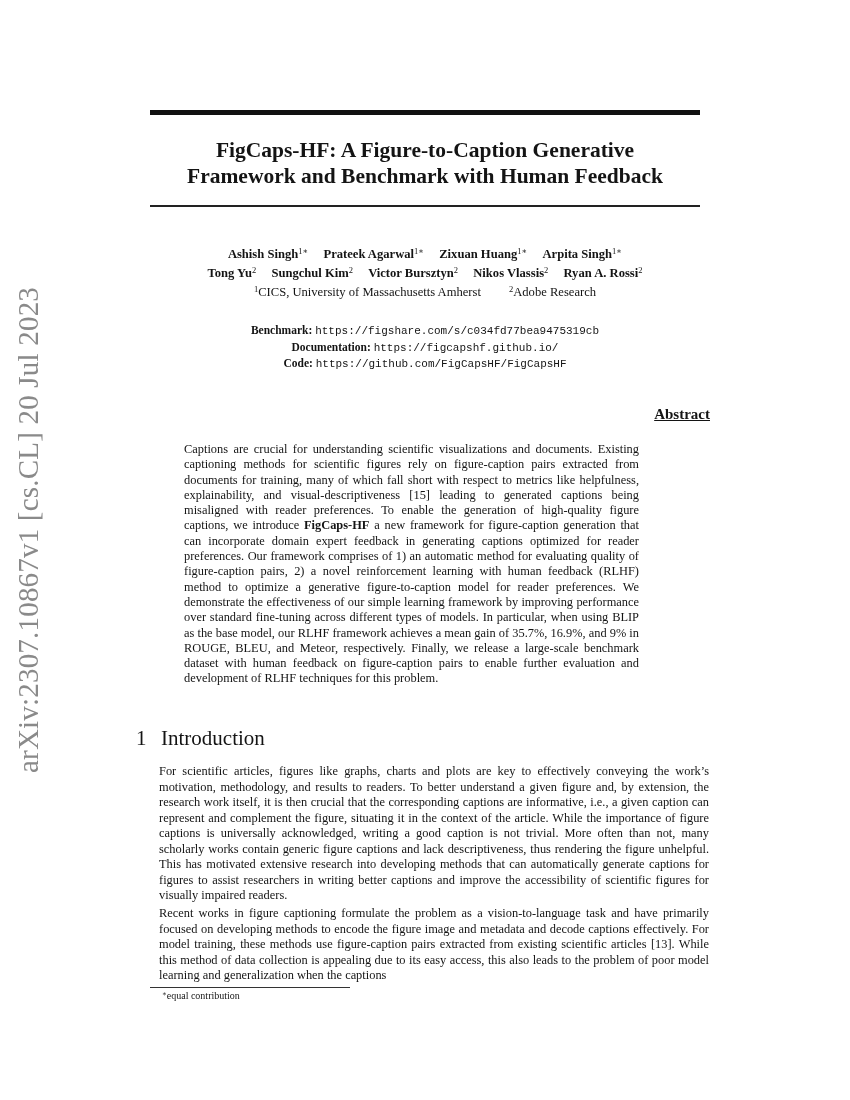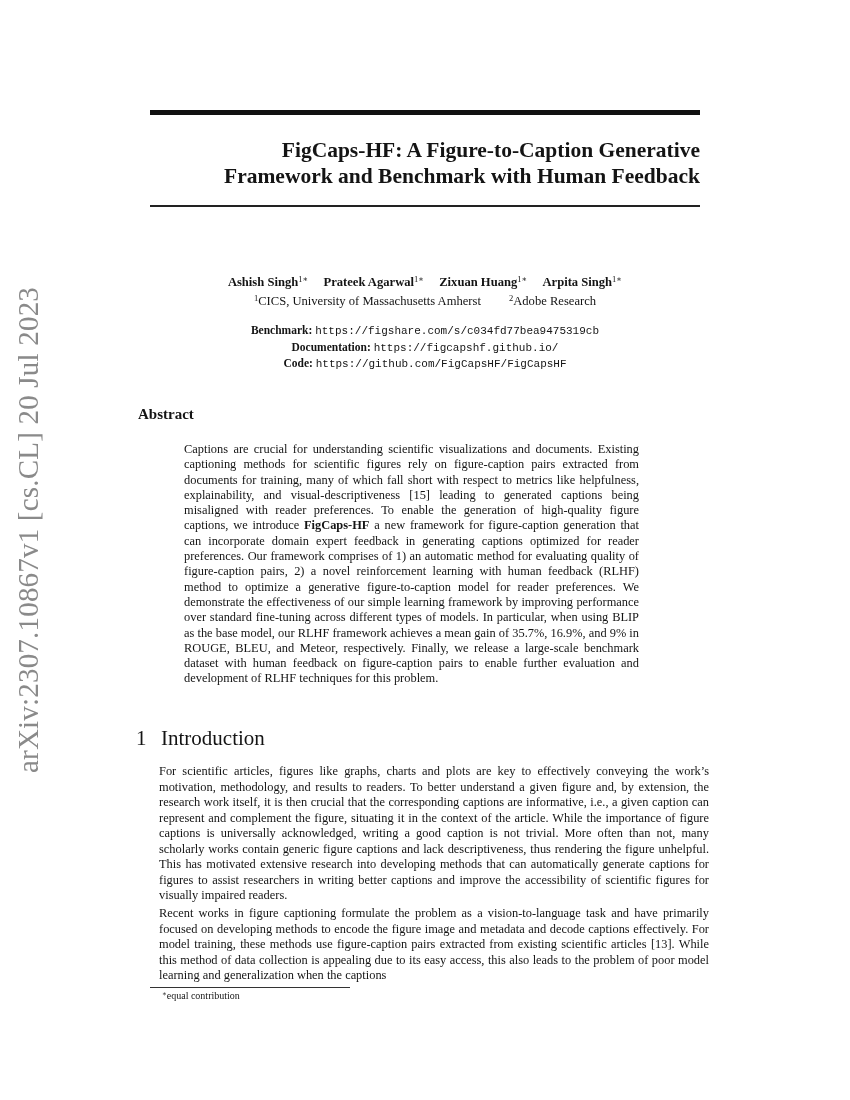--- a/index.html
+++ b/index.html
@@ -5,38 +5,38 @@
     html, body { margin: 0; padding: 0; background: #ffffff; }
     body { width: 850px; height: 1100px; position: relative; overflow: hidden;
       font-family: "Liberation Serif", "DejaVu Serif", serif; color: #141414; }
     .page { position: absolute; left: 0; top: 0; width: 850px; height: 1100px; }
 
     .arxiv-stamp { position: absolute; left: 8px; top: 330px; width: 40px; height: 400px; }
     .arxiv-stamp span { position: absolute; left: 50%; top: 50%; white-space: nowrap;
       transform: translate(-50%, -50%) rotate(-90deg); font-size: 29px; color: #8a8a8a; letter-spacing: 0.2px; }
 
     .rule-top { position: absolute; left: 150px; top: 110px; width: 550px; height: 5px; background: #111; }
-    .title { position: absolute; left: 150px; top: 137px; width: 550px; text-align: right;
+    .title { position: absolute; left: 150px; top: 137px; width: 550px; text-align: center;
       font-weight: bold; font-size: 21.5px; line-height: 26px; }
     .rule-bottom { position: absolute; left: 150px; top: 205px; width: 550px; height: 1.5px; background: #222; }
 
     .authors { position: absolute; left: 150px; top: 243px; width: 550px; text-align: center;
-      font-size: 12.6px; line-height: 16px; margin-top: 28px; }
+      font-size: 12.6px; line-height: 16px; }
     .authors .row b { font-weight: bold; }
     .authors sup { font-size: 8.5px; vertical-align: 4px; font-weight: normal; }
     .authors .sp { display: inline-block; width: 12px; }
     .authors .sp2 { display: inline-block; width: 28px; }
 
     .links { position: absolute; left: 150px; top: 323px; width: 550px; text-align: center;
       font-size: 11.5px; line-height: 15.5px; }
     .links b { font-weight: bold; }
     .links .mono { font-family: "Liberation Mono", "DejaVu Sans Mono", monospace; font-size: 11px; }
 
-    .abstract-heading { position: absolute; left: 138px; top: 406px; width: 550px; text-align: left;
-      font-weight: bold; font-size: 15px; }
+    .abstract-heading { position: absolute; left: 160px; top: 406px; width: 550px; text-align: right;
+      font-weight: bold; font-size: 15px; text-decoration: underline; }
     .abstract-body { position: absolute; left: 184px; top: 442px; width: 455px; font-size: 12.4px;
       line-height: 15.3px; text-align: justify; hyphens: manual; }
 
     .section-heading { position: absolute; left: 136px; top: 726px; font-weight: normal; font-size: 21px; }
     .section-heading .num { display: inline-block; width: 25px; }
 
     .para { position: absolute; left: 159px; width: 550px; font-size: 12.4px; line-height: 15.5px;
       text-align: justify; }
     .para1 { top: 764px; }
     .para2 { top: 906px; }
@@ -62,20 +62,27 @@
   <div class="rule-bottom"></div>
 
   <div class="authors">
     <div class="row">
       <b>Ashish Singh</b><sup>1∗</sup><span class="sp"></span>
       <b>Prateek Agarwal</b><sup>1∗</sup><span class="sp"></span>
       <b>Zixuan Huang</b><sup>1∗</sup><span class="sp"></span>
       <b>Arpita Singh</b><sup>1∗</sup>
     </div>
     <div class="row">
+      <b>Tong Yu</b><sup>2</sup><span class="sp"></span>
+      <b>Sungchul Kim</b><sup>2</sup><span class="sp"></span>
+      <b>Victor Bursztyn</b><sup>2</sup><span class="sp"></span>
+      <b>Nikos Vlassis</b><sup>2</sup><span class="sp"></span>
+      <b>Ryan A. Rossi</b><sup>2</sup>
+    </div>
+    <div class="row">
       <sup>1</sup><span>CICS, University of Massachusetts Amherst</span><span class="sp2"></span><sup>2</sup><span>Adobe Research</span>
     </div>
   </div>
 
   <div class="links">
     <div>
       <b>Benchmark:</b>
       <span class="mono">https://figshare.com/s/c034fd77bea9475319cb</span>
     </div>
     <div>

